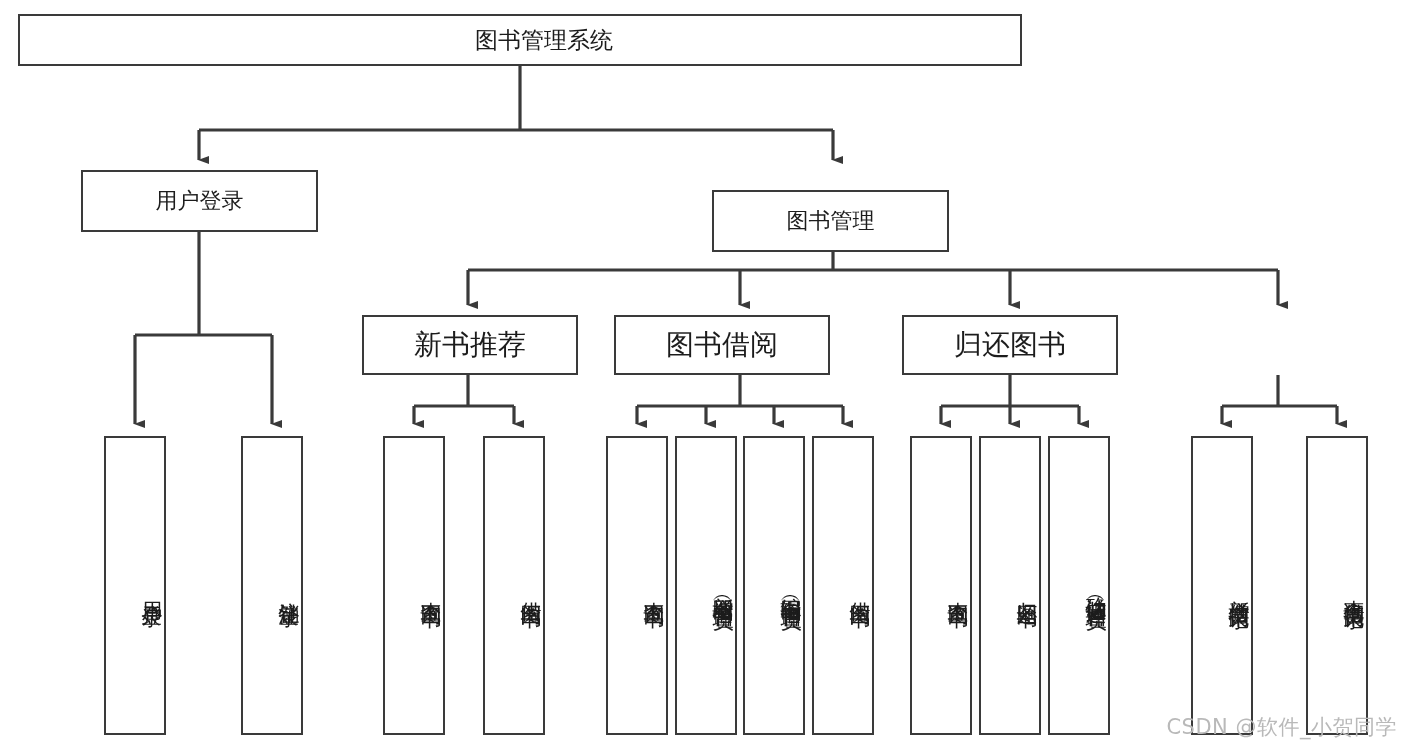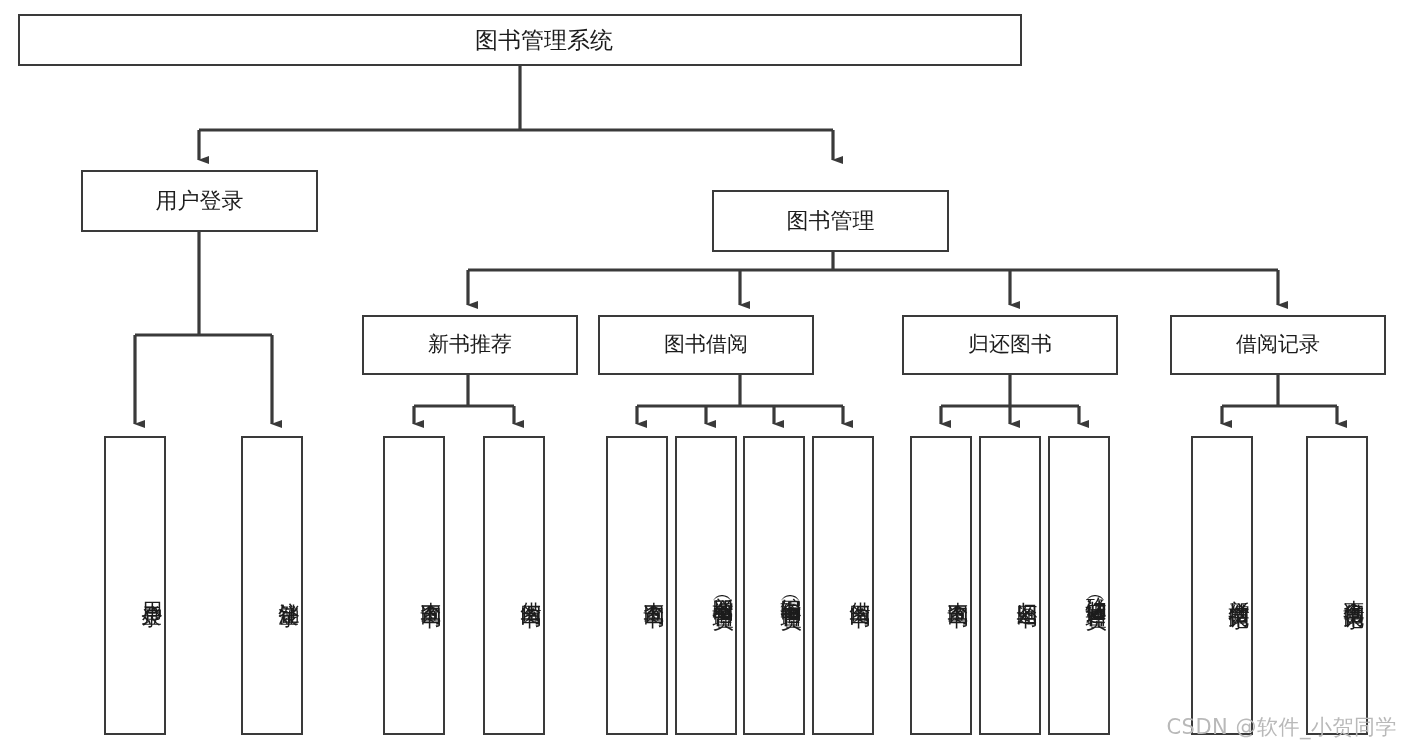--- a/index.html
+++ b/index.html
@@ -39,21 +39,21 @@
     line-height: 1.22;
     text-align: center;
   }
   .node.root {
     font-size: 23px;
   }
   .node.level2 {
     font-size: 22px;
   }
   .node.level3 {
-    font-size: 21px;
+    font-size: 28px;
   }
   .node.leaf {
     font-size: 21px;
     writing-mode: vertical-rl;
     text-orientation: upright;
     letter-spacing: 2px;
     padding-top: 6px;
     align-items: flex-start;
     justify-content: center;
   }
@@ -134,28 +134,25 @@
   <div class="node level2" style="left:81px; top:170px; width:237px; height:62px;">
     <span>用户登录</span>
   </div>
   <div class="node level2" style="left:712px; top:170px; width:237px; height:62px;margin-top:20px;">
     <span>图书管理</span>
   </div>
 
   <div class="node level3" style="left:362px; top:315px; width:216px; height:60px;">
     <span>新书推荐</span>
   </div>
-  <div class="node level3" style="left:598px; top:315px; width:216px; height:60px;">
+  <div class="node level3" style="left:614px; top:315px; width:216px; height:60px;">
     <span>图书借阅</span>
   </div>
   <div class="node level3" style="left:902px; top:315px; width:216px; height:60px;">
     <span>归还图书</span>
-  </div>
-  <div class="node level3" style="left:1170px; top:315px; width:216px; height:60px;">
-    <span>借阅记录</span>
   </div>
 
   <div class="node leaf" style="left:104px; top:436px; width:62px; height:299px;">
     <span class="leaf-label">用户登录</span>
   </div>
   <div class="node leaf" style="left:241px; top:436px; width:62px; height:299px;">
     <span class="leaf-label">注销登录</span>
   </div>
 
   <div class="node leaf" style="left:383px; top:436px; width:62px; height:299px;">

